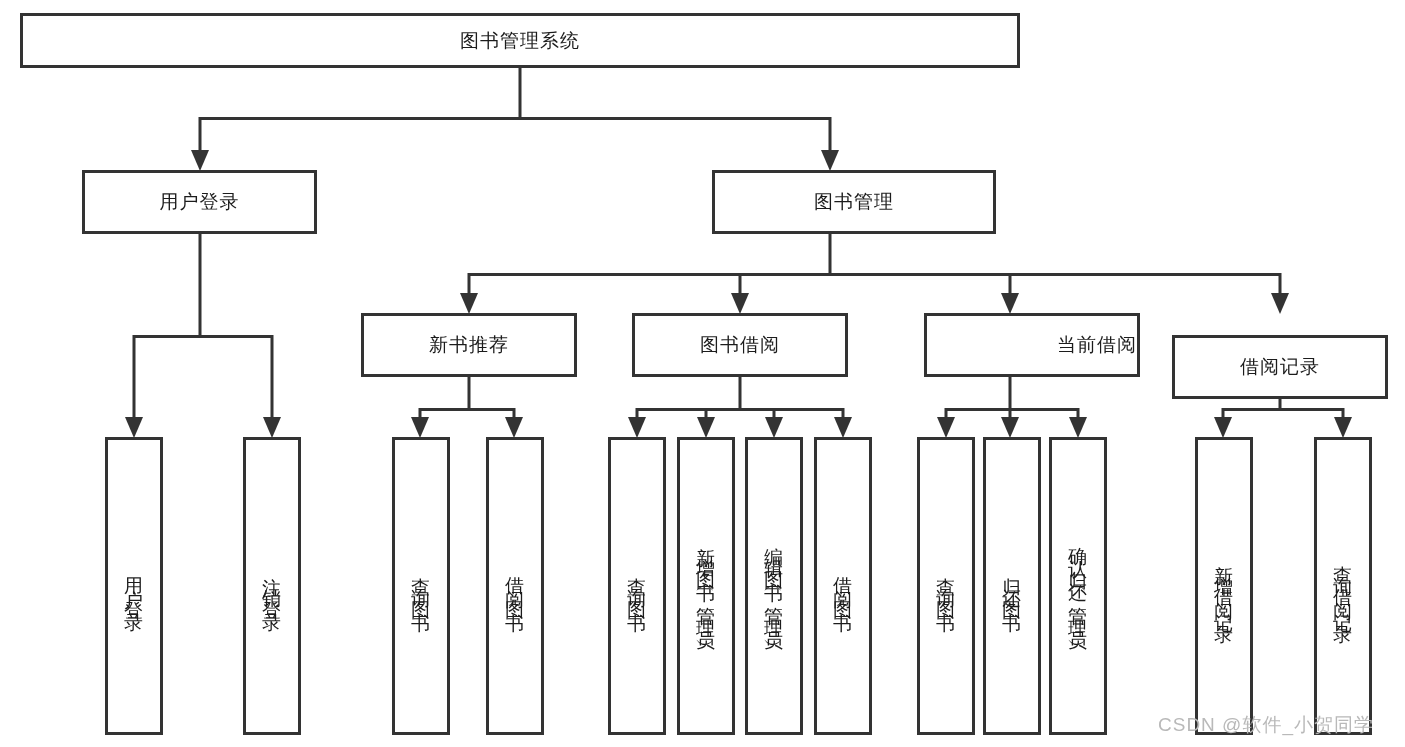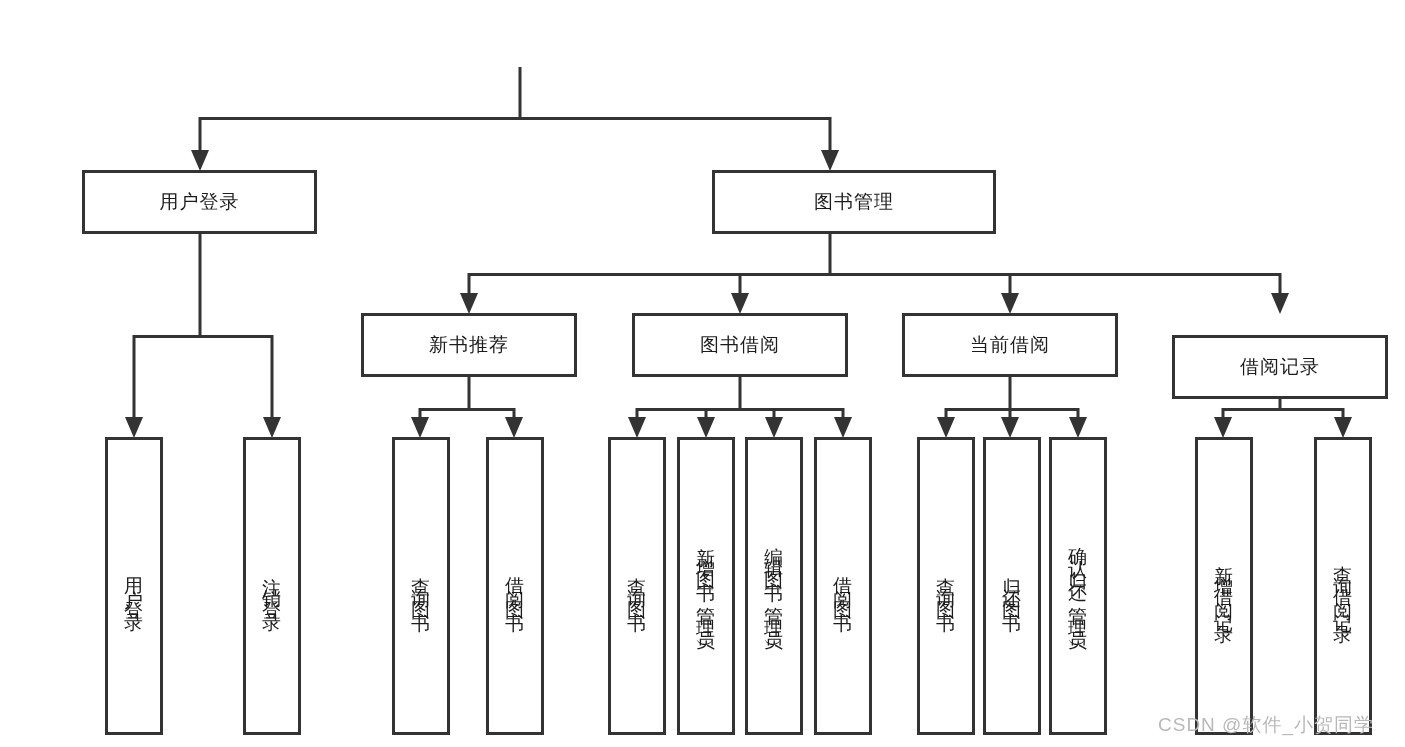--- a/index.html
+++ b/index.html
@@ -80,35 +80,38 @@
     <path class="stroke" d="M1010 377 V409.5 M946 420 V409.5 H1078 V420 M1010 411 V420"></path>
     <polygon class="arrow" points="937,417 955,417 946,438"></polygon>
     <polygon class="arrow" points="1001,417 1019,417 1010,438"></polygon>
     <polygon class="arrow" points="1069,417 1087,417 1078,438"></polygon>
 
     <path class="stroke" d="M1280 377 V409.5 M1223 420 V409.5 H1343 V420"></path>
     <polygon class="arrow" points="1214,417 1232,417 1223,438"></polygon>
     <polygon class="arrow" points="1334,417 1352,417 1343,438"></polygon>
   </svg>
 
+  <div class="node hnode root">
+    <span>图书管理系统</span>
+  </div>
 
   <div class="node hnode lv2a">
     <span>用户登录</span>
   </div>
   <div class="node hnode lv2b">
     <span>图书管理</span>
   </div>
 
   <div class="node hnode lv3" style="left:632px;">
     <span>图书借阅</span>
   </div>
   <div class="node hnode lv3" style="left:361px;">
     <span>新书推荐</span>
   </div>
-  <div class="node hnode lv3" style="left:902px;">
+  <div class="node hnode lv3" style="left:924px;justify-content:flex-end;">
     <span>当前借阅</span>
   </div>
   <div class="node hnode lv3" style="left:1172px;margin-top:22px;">
     <span>借阅记录</span>
   </div>
 
   <div class="node leaf" style="left:105px;">
     <span>用户登录</span>
   </div>
   <div class="node leaf" style="left:243px;">

